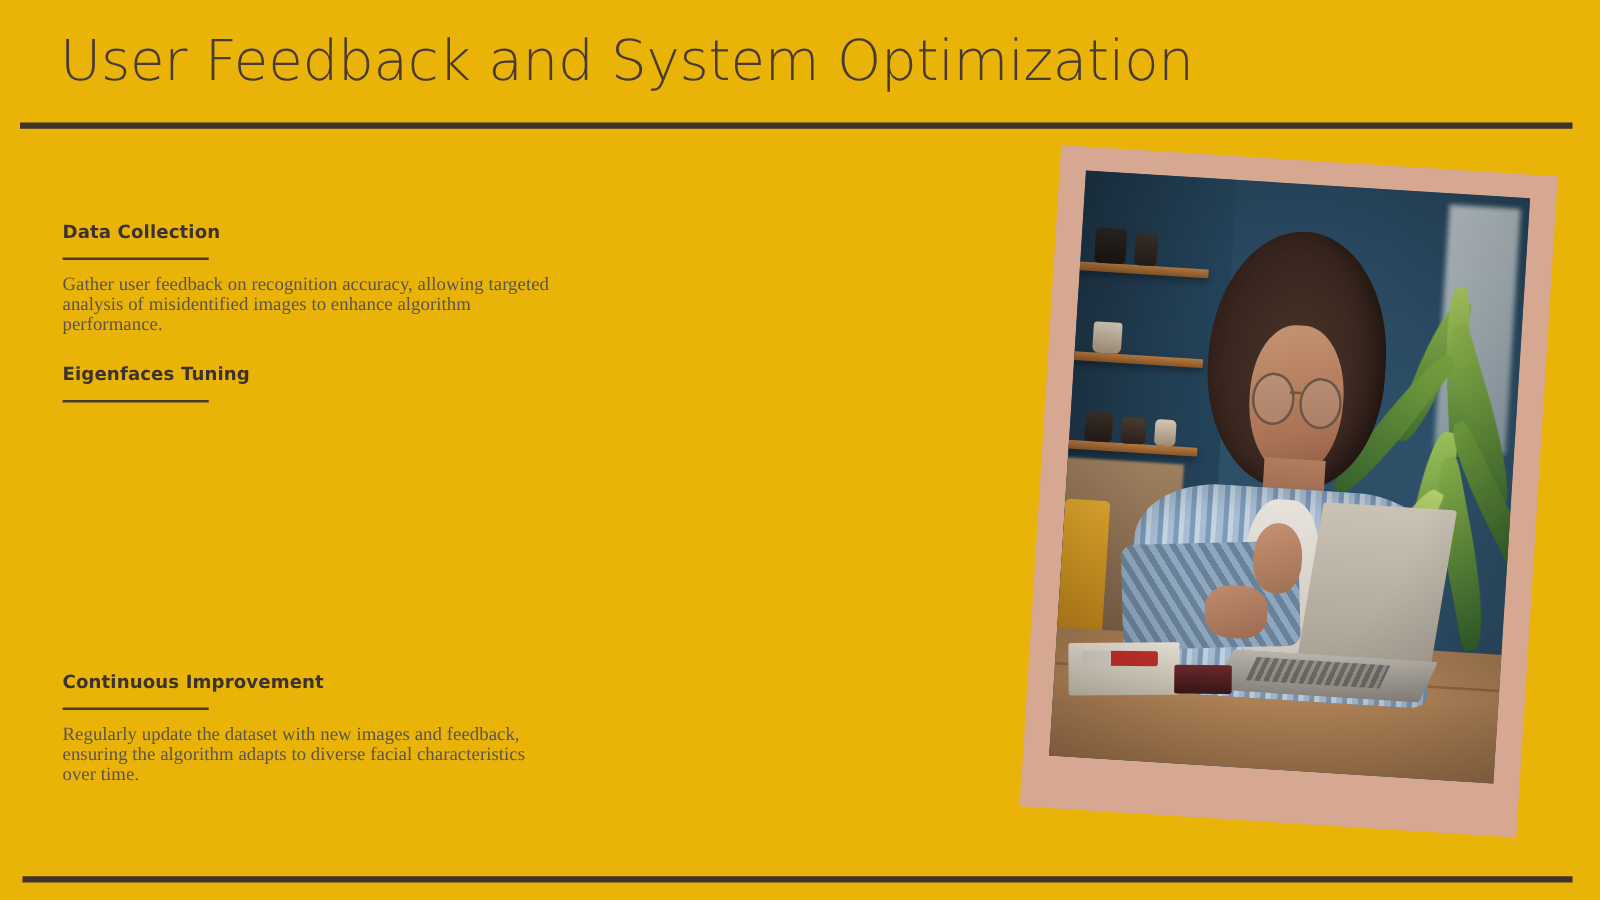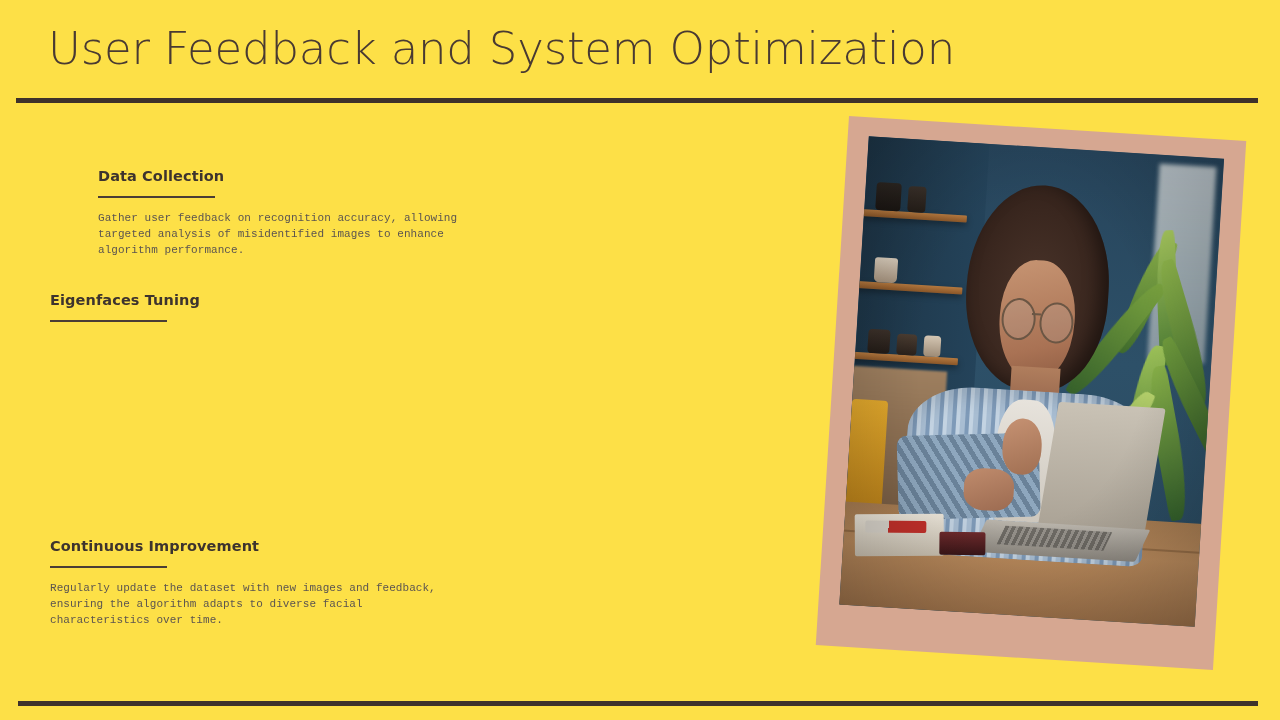--- a/index.html
+++ b/index.html
@@ -2,21 +2,21 @@
 <html><head>
 <meta charset="utf-8">
 <style>
   html,body{margin:0;padding:0;}
   body{
     width:1280px;height:720px;overflow:hidden;
     background:#ecdcd3;
     font-family:"Liberation Sans", sans-serif;
     position:relative;
   }
-  .slide{position:absolute;inset:0;background:#fde047;}
+  .slide{position:absolute;inset:0;background:#eab308;}
 
   
   .title{
     position:absolute;left:48px;top:22px;
     font-size:45px;
     font-weight:300;
     letter-spacing:-0.2px;
     color:#493a32;
     white-space:nowrap;
     font-family:"DejaVu Sans", sans-serif;
@@ -44,28 +44,28 @@
     margin:0;
     white-space:nowrap;
   }
   .block-underline{
     margin-top:12px;
     width:117px;height:2px;
     background:#4a3d35;
   }
   .block-body{
     margin-top:13px;
-    font-size:11px;
+    font-size:15px;
     line-height:15.8px;
     color:#5b5450;
-    font-family:Liberation Mono, monospace;
+    font-family:Liberation Serif, serif;
     letter-spacing:0.05px;
     width:400px;
   }
-  .block.b0{top:168px;margin-left:48px;}
+  .block.b0{top:178px;}
   .block.b1{top:292px;}
   .block.b2{top:415px;}
   .block.b3{top:538px;}
   .block.b1 .block-body, .block.b2 .block-body{width:408px;}
 
   
   .frame-wrap{
     position:absolute;
     left:832px;top:128px;
     width:398px;height:530px;

